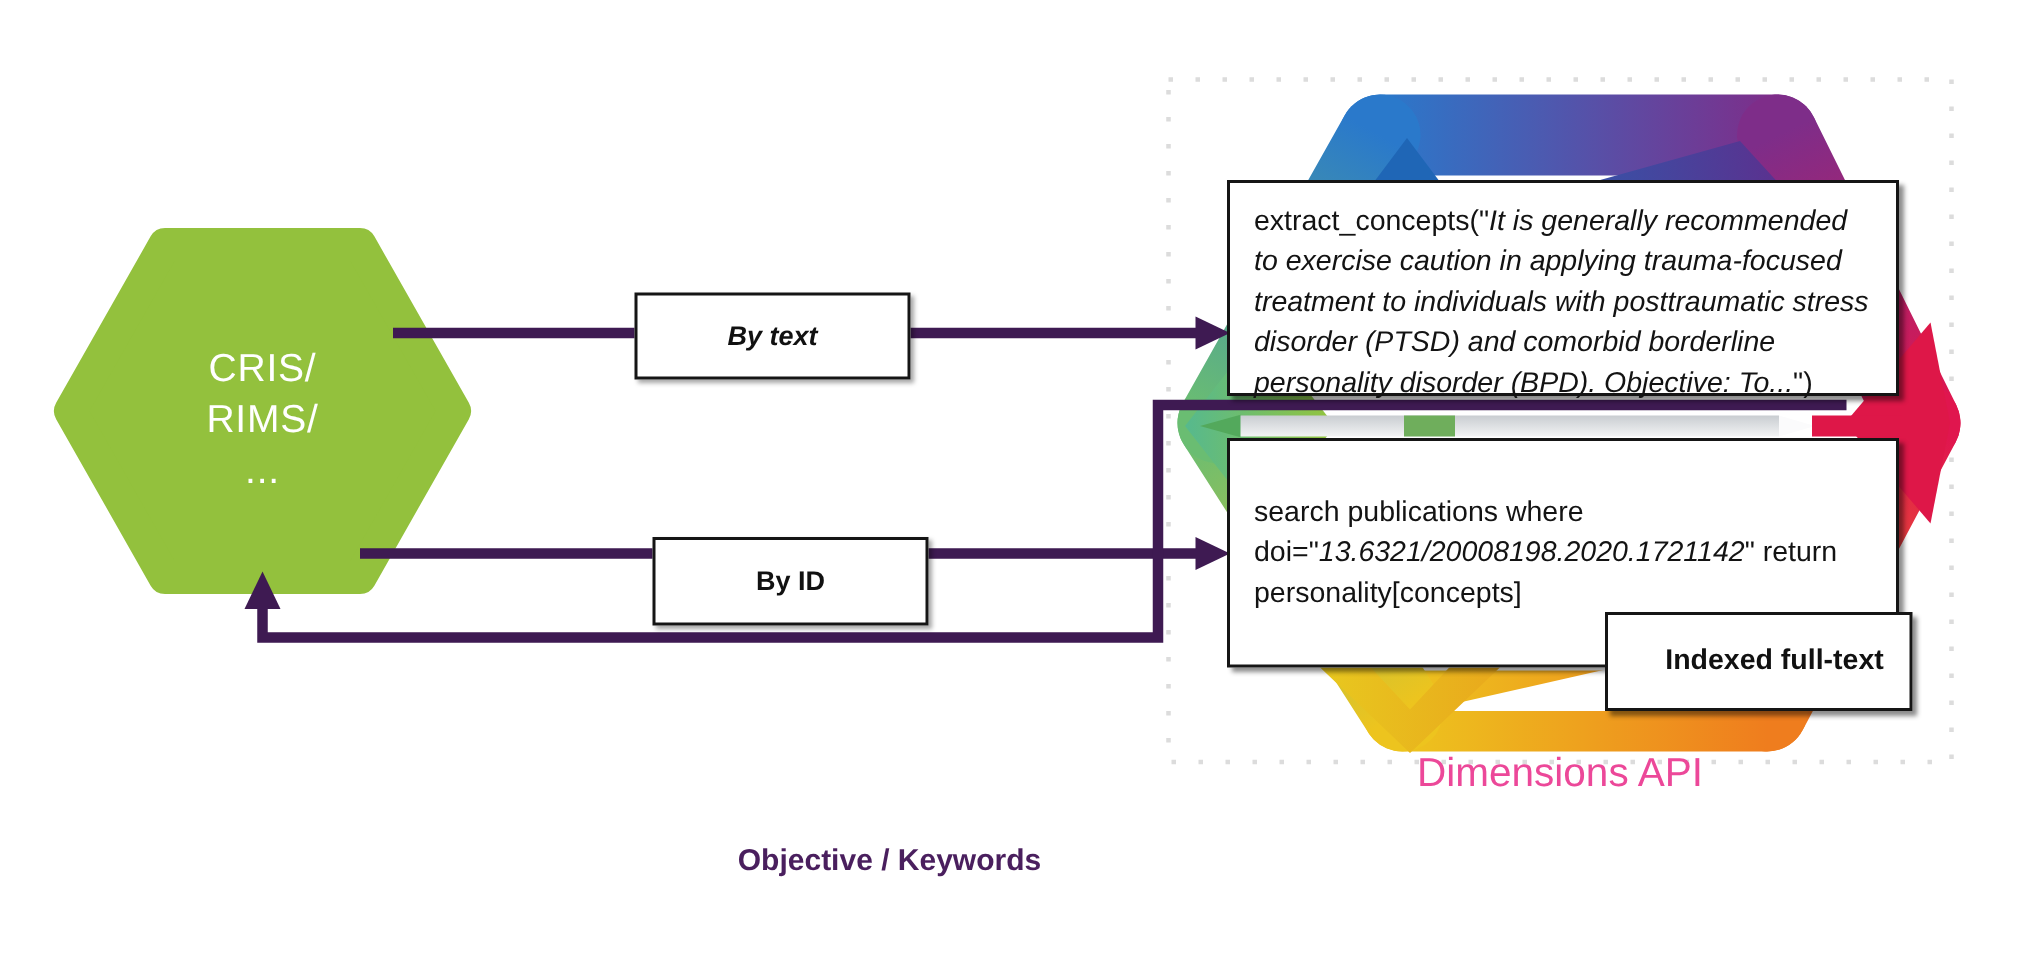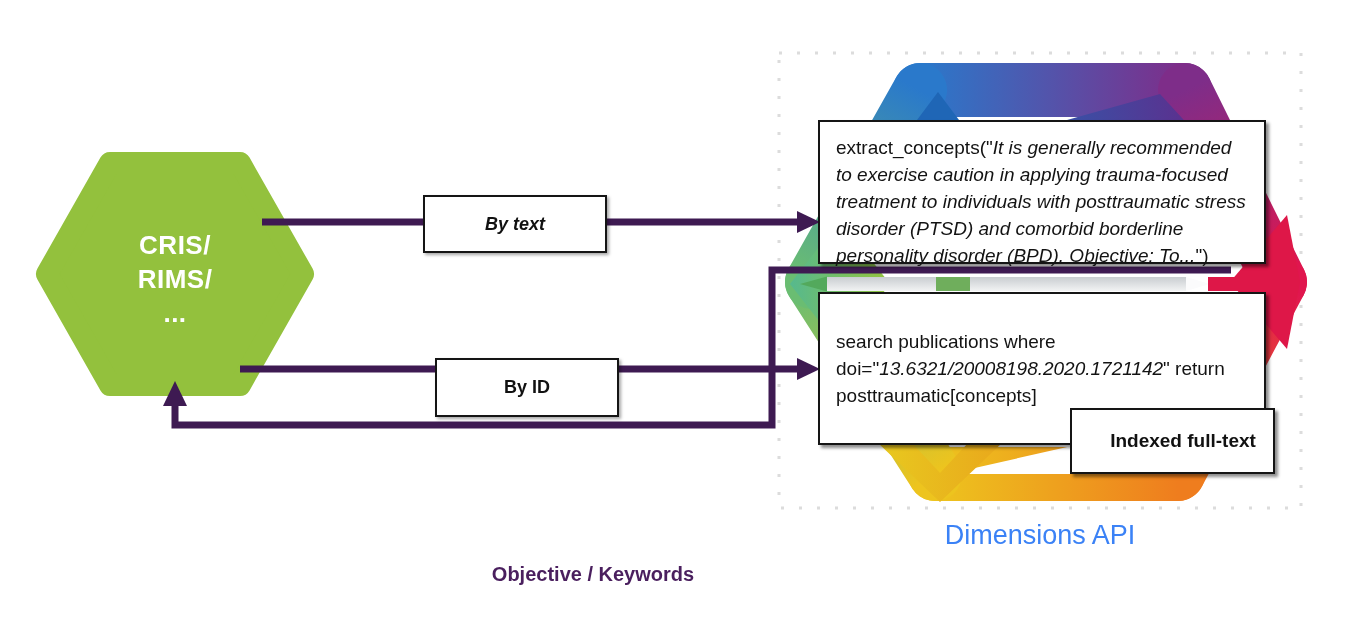--- a/index.html
+++ b/index.html
@@ -3,21 +3,21 @@
 <meta charset="utf-8">
 <style>
   html,body{margin:0;padding:0;background:#ffffff;}
   body{width:1360px;height:635px;position:relative;overflow:hidden;
        font-family:"Liberation Sans", sans-serif;}
   .abs{position:absolute;}
   svg#bg{position:absolute;left:0;top:0;width:1360px;height:635px;}
 
   
   .hex-label{left:47px;top:228px;width:256px;text-align:center;
-    color:#ffffff;font-weight:bold;font-size:26px;line-height:34px;
+    color:#ffffff;font-weight:normal;font-size:26px;line-height:34px;
     white-space:pre-line;letter-spacing:.5px;z-index:3;}
 
   
   .route-box{background:#ffffff;border:2px solid #151515;
     box-shadow:2px 2px 3px rgba(0,0,0,.35);
     display:flex;align-items:center;justify-content:center;
     font-weight:bold;font-size:18px;color:#111;z-index:3;}
   #byTextBox{left:423px;top:195px;width:180px;height:54px;font-style:italic;}
   #byIdBox{left:423px;top:358px;width:180px;height:55px;margin-left:12px;}
 
@@ -32,22 +32,22 @@
     box-sizing:border-box;display:flex;flex-direction:column;justify-content:center;
     padding:0 16px;}
   .b{font-weight:normal;}
   .i{font-style:italic;}
 
   #indexedBox{left:1070px;top:408px;width:180px;height:62px;
     background:#fff;border:2px solid #151515;box-shadow:3px 3px 3px rgba(0,0,0,.45);
     display:flex;align-items:center;justify-content:center;
     font-weight:bold;font-size:19px;color:#111;z-index:4;padding-left:21px;}
 
-  .api-caption{left:779px;top:520px;width:522px;text-align:center;
-    font-size:27px;color:#3b82f6;font-weight:normal;z-index:3;}
+  .api-caption{left:779px;top:500px;width:522px;text-align:center;
+    font-size:27px;color:#ec4899;font-weight:normal;z-index:3;}
   .footer-caption{left:443px;top:563px;width:300px;text-align:center;
     font-size:20px;font-weight:bold;color:#4A1F5E;z-index:3;}
 </style>
 </head>
 <body>
 
 <svg id="bg" viewBox="0 0 1360 635">
   <defs>
     <linearGradient id="gTop" gradientUnits="userSpaceOnUse" x1="920" y1="90" x2="1185" y2="90">
       <stop offset="0" stop-color="#2A79CB"></stop>
@@ -147,21 +147,21 @@
 </div>
 
 <div id="extractBox" class="abs query-box">
   <div class="inner"><span class="b">extract_concepts</span><span>("</span><span class="i">It is generally recommended to exercise caution in applying trauma-focused treatment to individuals with posttraumatic stress disorder (PTSD) and comorbid borderline personality disorder (BPD). Objective: To...</span><span>")</span>
   </div>
 </div>
 
 <div id="searchBox" class="abs query-box">
   <div><span>search publications </span><span class="b">where</span></div>
   <div><span class="b">doi</span><span>="</span><span class="i">13.6321/20008198.2020.1721142</span><span>" return</span></div>
-  <div><span>posttraumatic[</span><span class="b">concepts</span><span>]</span></div>
+  <div><span>personality[</span><span class="b">concepts</span><span>]</span></div>
 </div>
 
 <div id="indexedBox" class="abs">
   <span>Indexed full-text</span>
 </div>
 
 <div class="abs api-caption">Dimensions API</div>
 <div class="abs footer-caption">Objective / Keywords</div>
 
 </body></html>

